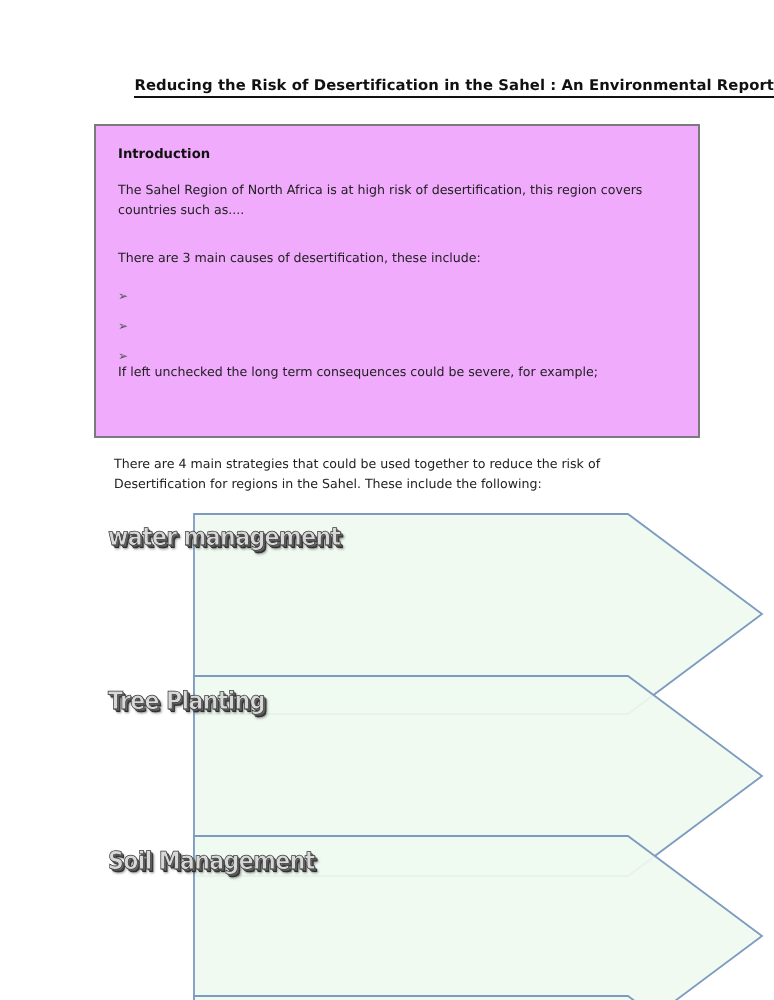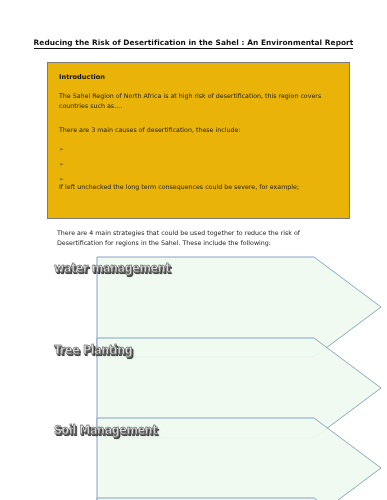--- a/index.html
+++ b/index.html
@@ -15,41 +15,41 @@
     font-family: "DejaVu Sans", "Liberation Sans", sans-serif;
     -webkit-font-smoothing: antialiased;
   }
 
   
   .doc-title {
     position: absolute;
     left: 0;
     top: 38px;
     width: 387px;
-    text-align: center;
+    text-align: right;
     font-size: 7.4px;
     font-weight: bold;
     color: #111111;
     letter-spacing: 0.05px;
   }
   .doc-title span {
     border-bottom: 1px solid #111111;
     padding-bottom: 1px;
   }
 
   
   .intro-box {
     position: absolute;
     left: 47px;
     top: 62px;
     width: 303px;
     height: 157px;
     border: 1px solid #7a7a7a;
     box-sizing: border-box;
-    background: #eab308;
+    background: #f0abfc;
   }
   .intro-inner {
     padding: 10px 11px 0 11px;
   }
   .intro-heading {
     font-size: 6.6px;
     font-weight: bold;
     color: #111111;
     margin: 0 0 10px 0;
   }

